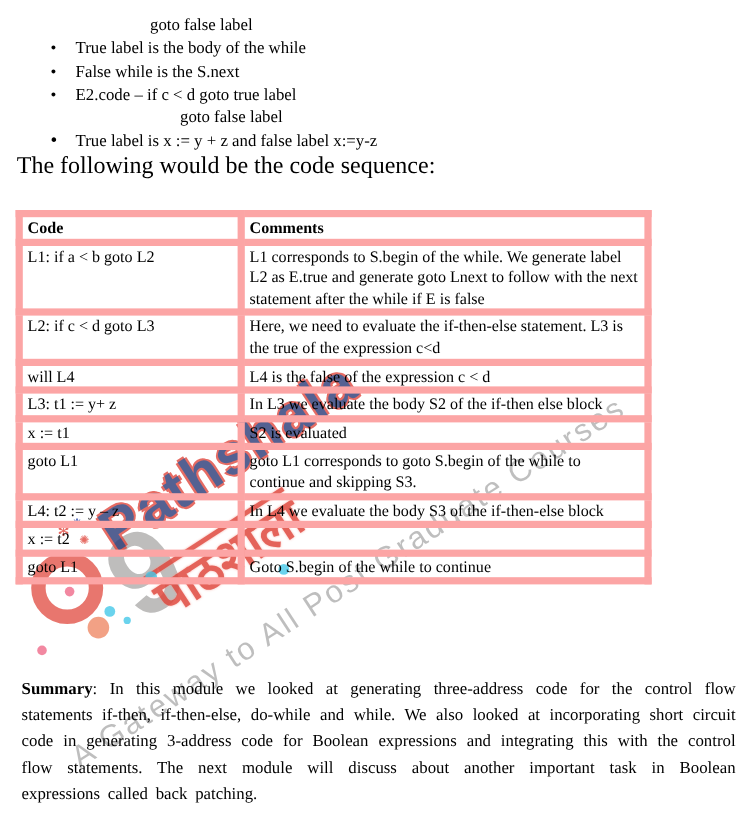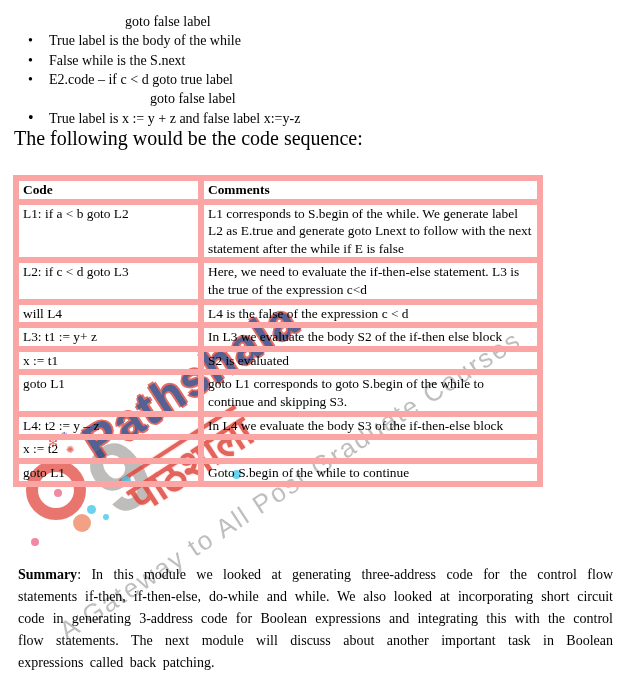--- a/index.html
+++ b/index.html
@@ -5,21 +5,21 @@
   html,body{margin:0;padding:0;background:#ffffff;}
   .page{position:relative;width:622px;height:679px;background:#fff;overflow:hidden;
         font-family:"Liberation Serif",serif;color:#000;}
   .content{position:relative;z-index:1;}
 
   
   .list{position:absolute;top:12px;left:0;width:608px;}
   .line{font-size:14px;line-height:19.3px;}
   .line.indent1{padding-left:125px;}
   .line.indent2{padding-left:150px;}
-  .line.bullet,.line.bullet-strong{padding-left:28px;}
+  .line.bullet,.line.bullet-strong{padding-left:42px;}
   .dot{display:inline-block;width:21px;}
   .bullet-strong .dot{font-size:16px;}
   .intro{font-size:20px;line-height:19.3px;padding-left:14px;}
 
   
   .codetable{position:absolute;top:175px;left:13px;width:530px;border-collapse:collapse;table-layout:fixed;}
   .codetable th,.codetable td{border:6px solid #fca5a5;padding:0 4px;vertical-align:top;
       font-size:13.4px;line-height:17.6px;text-align:left;}
   .codetable th{font-weight:bold;}
 

